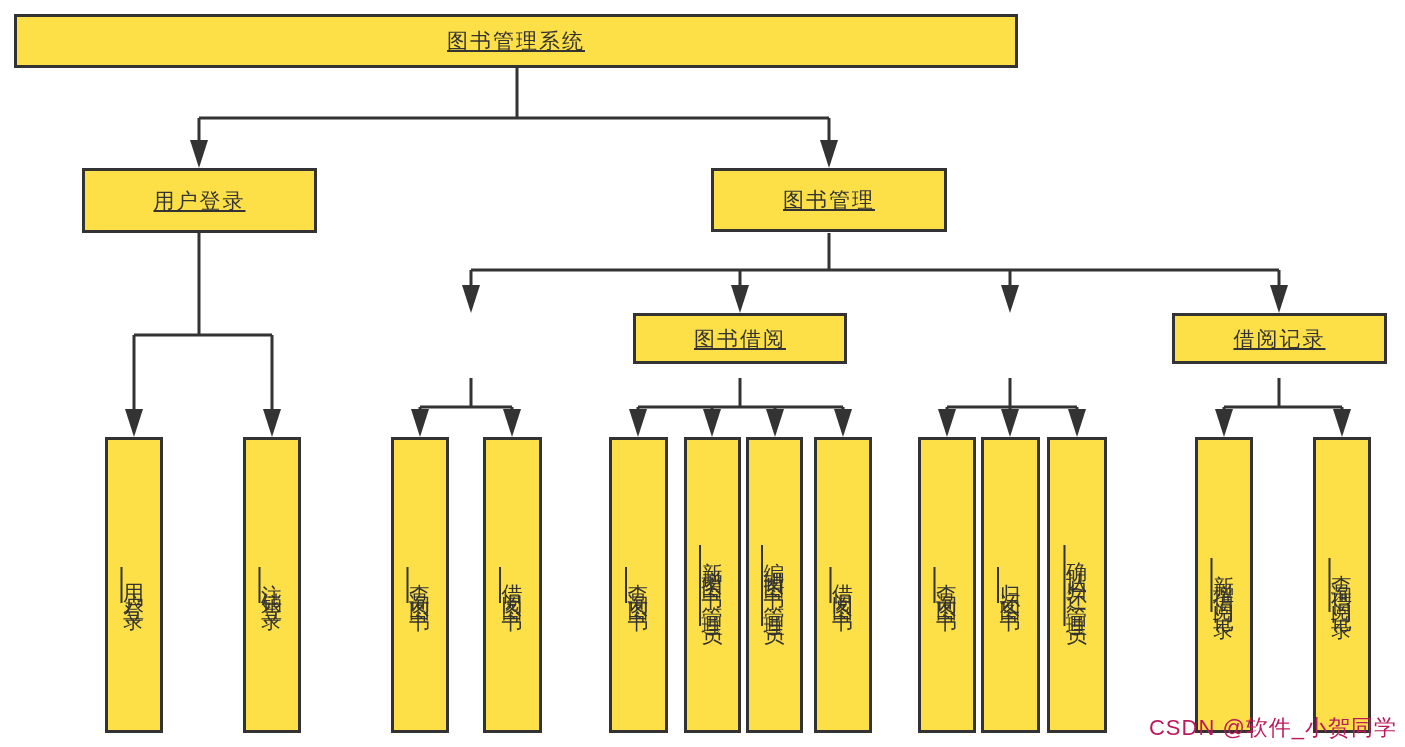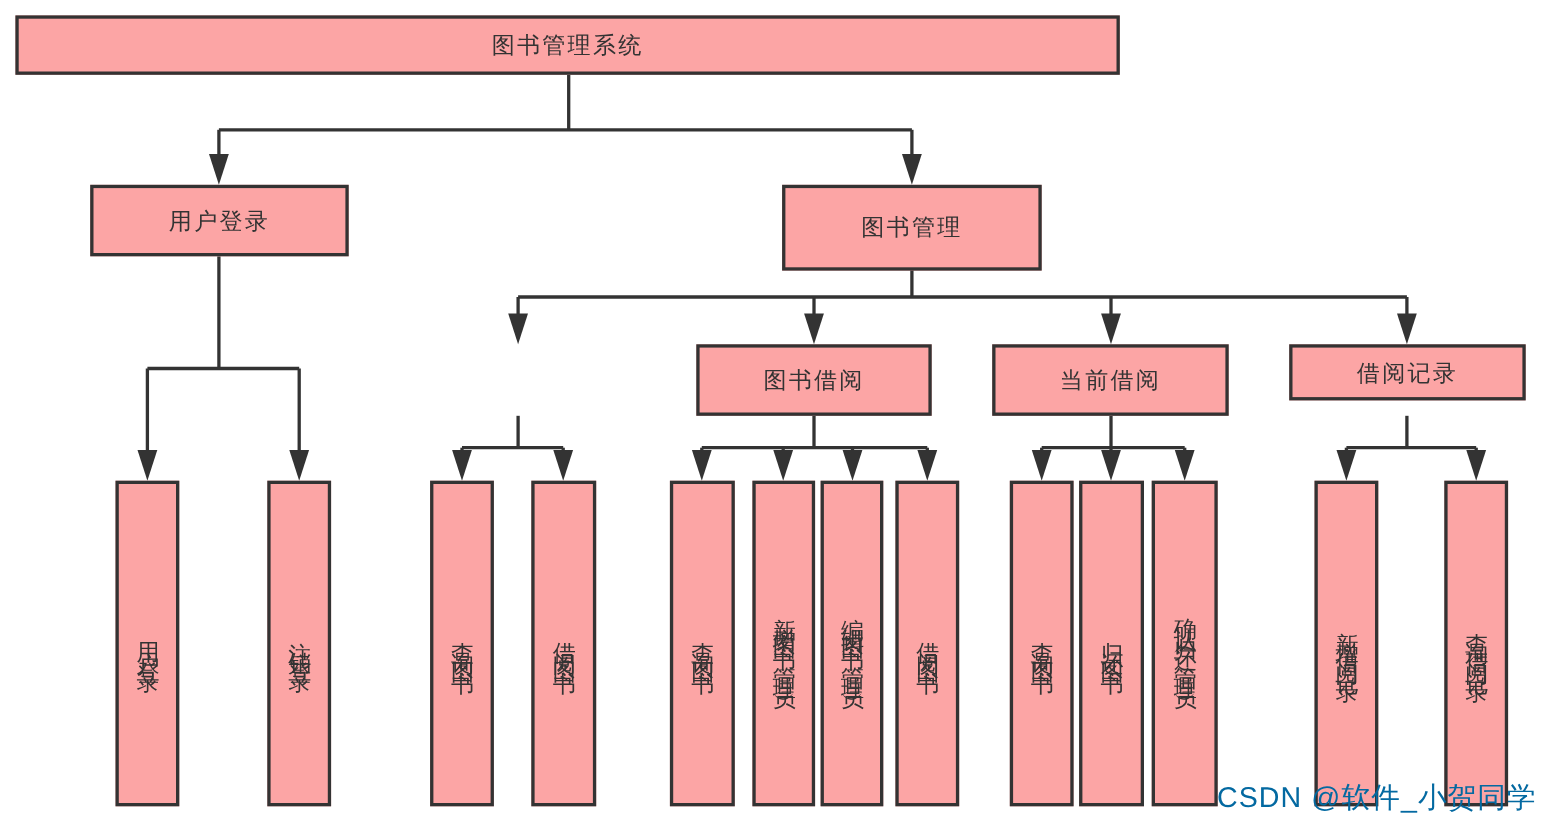--- a/index.html
+++ b/index.html
@@ -2,35 +2,35 @@
 <html><head>
 <meta charset="utf-8">
 <style>
   html,body{margin:0;padding:0;background:#ffffff;}
   body{font-family:"Liberation Sans","DejaVu Sans",sans-serif;}
   .stage{
     position:relative;width:1405px;height:747px;background:#ffffff;overflow:hidden;
   }
   .wires{position:absolute;left:0;top:0;width:1405px;height:747px;}
   .node{
-    position:absolute;box-sizing:border-box;background:#fca5a5;
+    position:absolute;box-sizing:border-box;background:#fde047;
     border:3px solid #333333;color:#333333;
-    display:flex;align-items:center;justify-content:center;
+    display:flex;align-items:center;justify-content:center;text-decoration:underline;
   }
   .node.h span{
     font-size:21px;letter-spacing:2px;white-space:nowrap;color:#333333;
   }
   .node.v span{
     writing-mode:vertical-rl;text-orientation:mixed;
     font-size:21px;letter-spacing:9px;line-height:1;color:#333333;
     white-space:nowrap;
   }
   .watermark{
     position:absolute;right:8px;bottom:4px;
-    font-size:26px;color:#0369a1;letter-spacing:1px;white-space:nowrap;margin-top:12px;
+    font-size:22px;color:#be185d;letter-spacing:1px;white-space:nowrap;margin-top:12px;
   }
 </style>
 </head>
 <body>
 
 <div class="stage">
 
   <svg class="wires" viewBox="0 0 1405 747" xmlns="http://www.w3.org/2000/svg">
     <g stroke="#333333" stroke-width="3" fill="none">
       <path d="M517 68 V118"></path>
@@ -108,29 +108,26 @@
     </g>
   </svg>
 
   <div class="node h" style="left:14px;top:14px;width:1004px;height:54px">
     <span>图书管理系统</span>
   </div>
 
   <div class="node h" style="left:82px;top:168px;width:235px;height:65px">
     <span>用户登录</span>
   </div>
-  <div class="node h" style="left:711px;top:168px;width:236px;height:78px">
+  <div class="node h" style="left:711px;top:168px;width:236px;height:64px">
     <span>图书管理</span>
   </div>
 
-  <div class="node h" style="left:633px;top:313px;width:214px;height:65px">
+  <div class="node h" style="left:633px;top:313px;width:214px;height:51px">
     <span>图书借阅</span>
-  </div>
-  <div class="node h" style="left:902px;top:313px;width:215px;height:65px">
-    <span>当前借阅</span>
   </div>
   <div class="node h" style="left:1172px;top:313px;width:215px;height:51px">
     <span>借阅记录</span>
   </div>
 
   <div class="node v" style="left:105px;top:437px;width:58px;height:296px">
     <span>用户登录</span>
   </div>
   <div class="node v" style="left:243px;top:437px;width:58px;height:296px">
     <span>注销登录</span>

